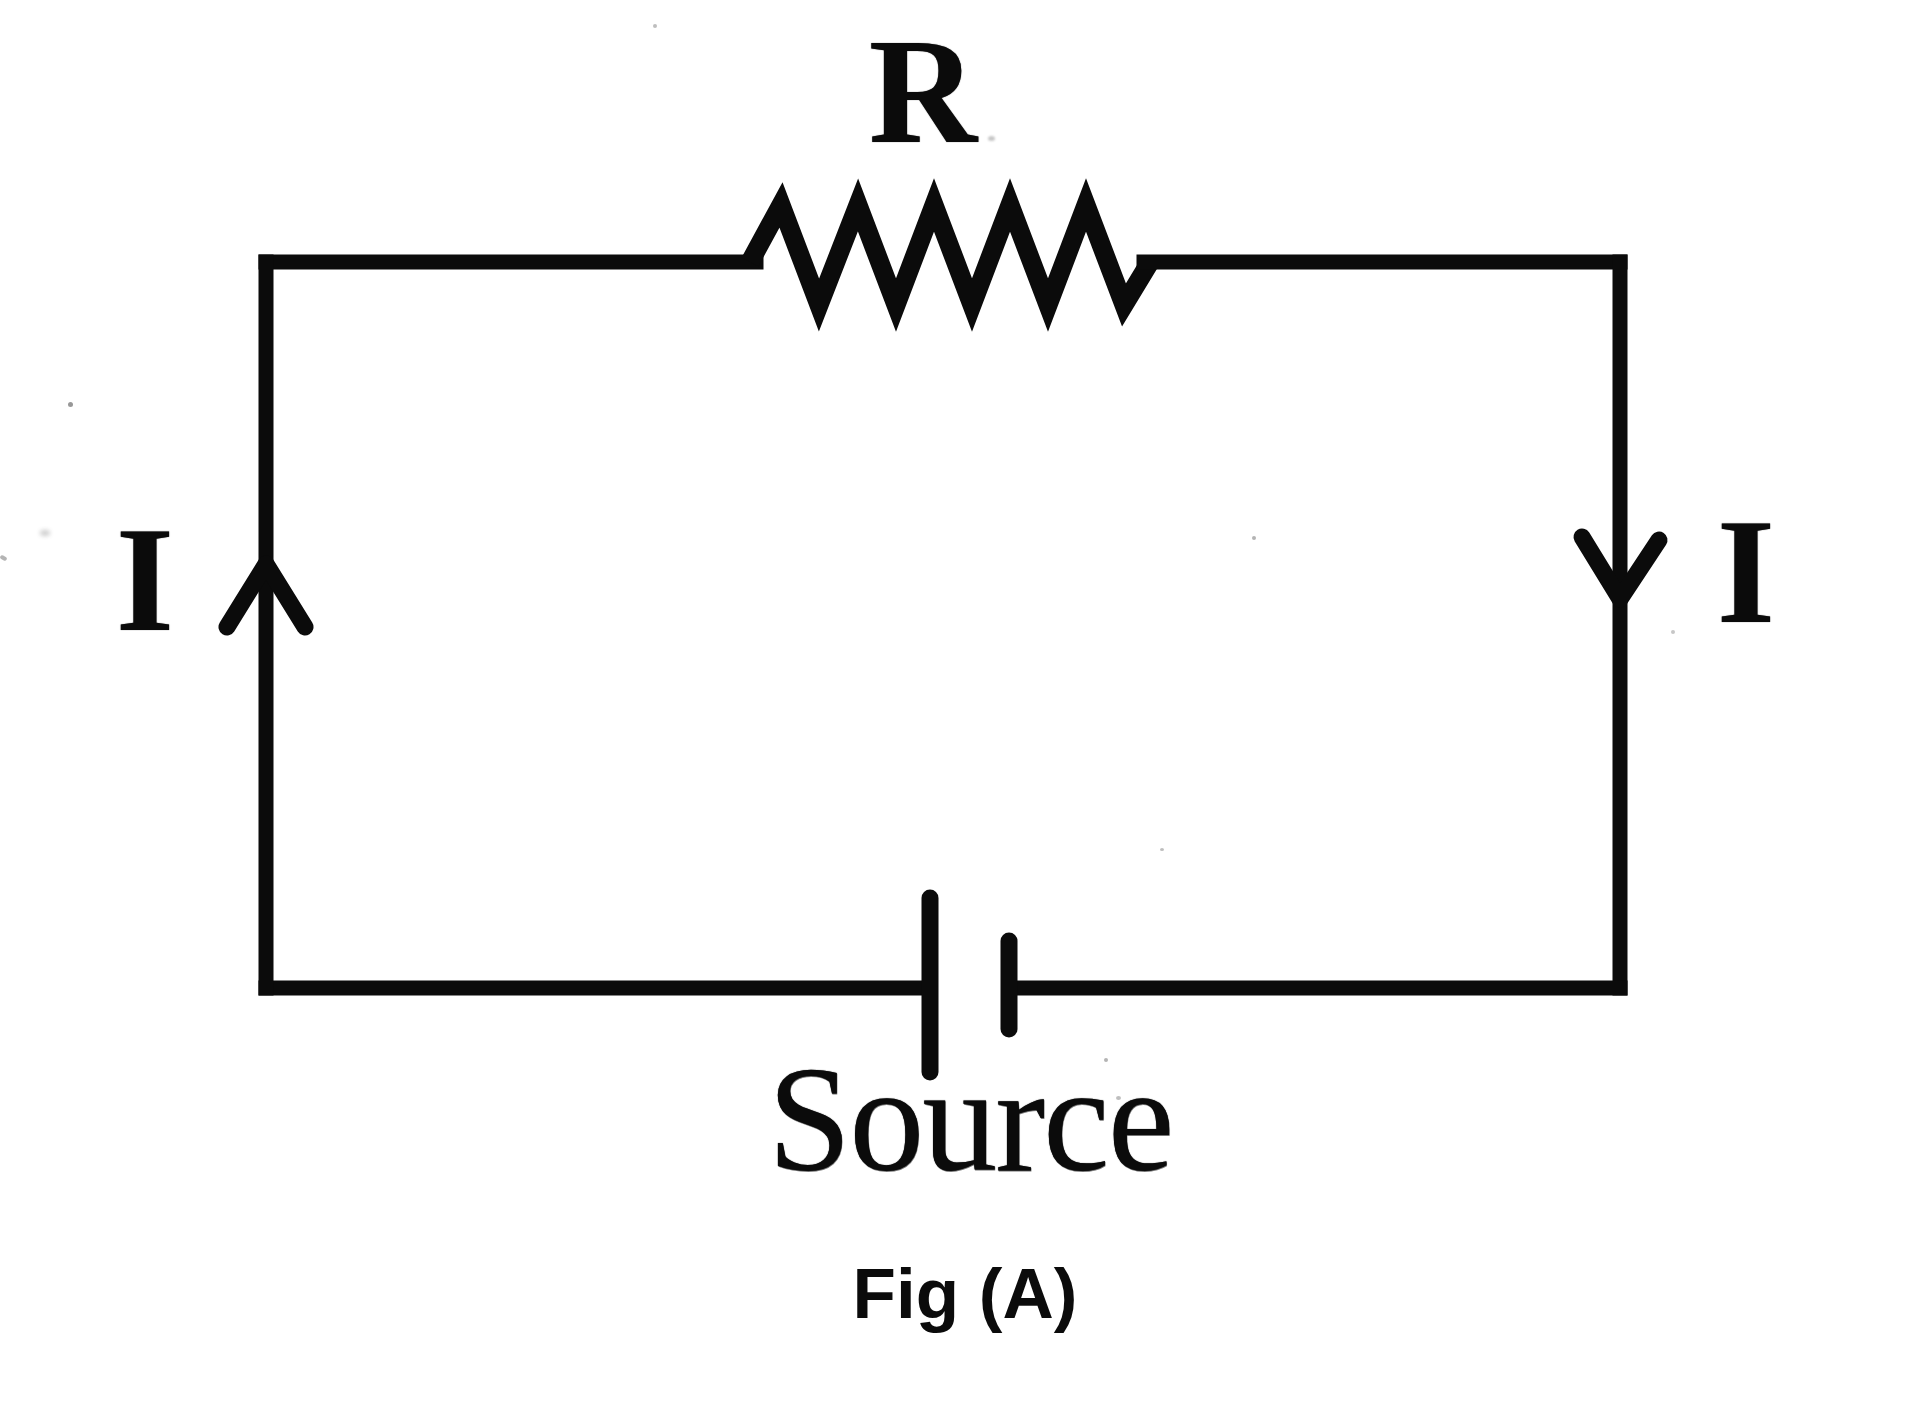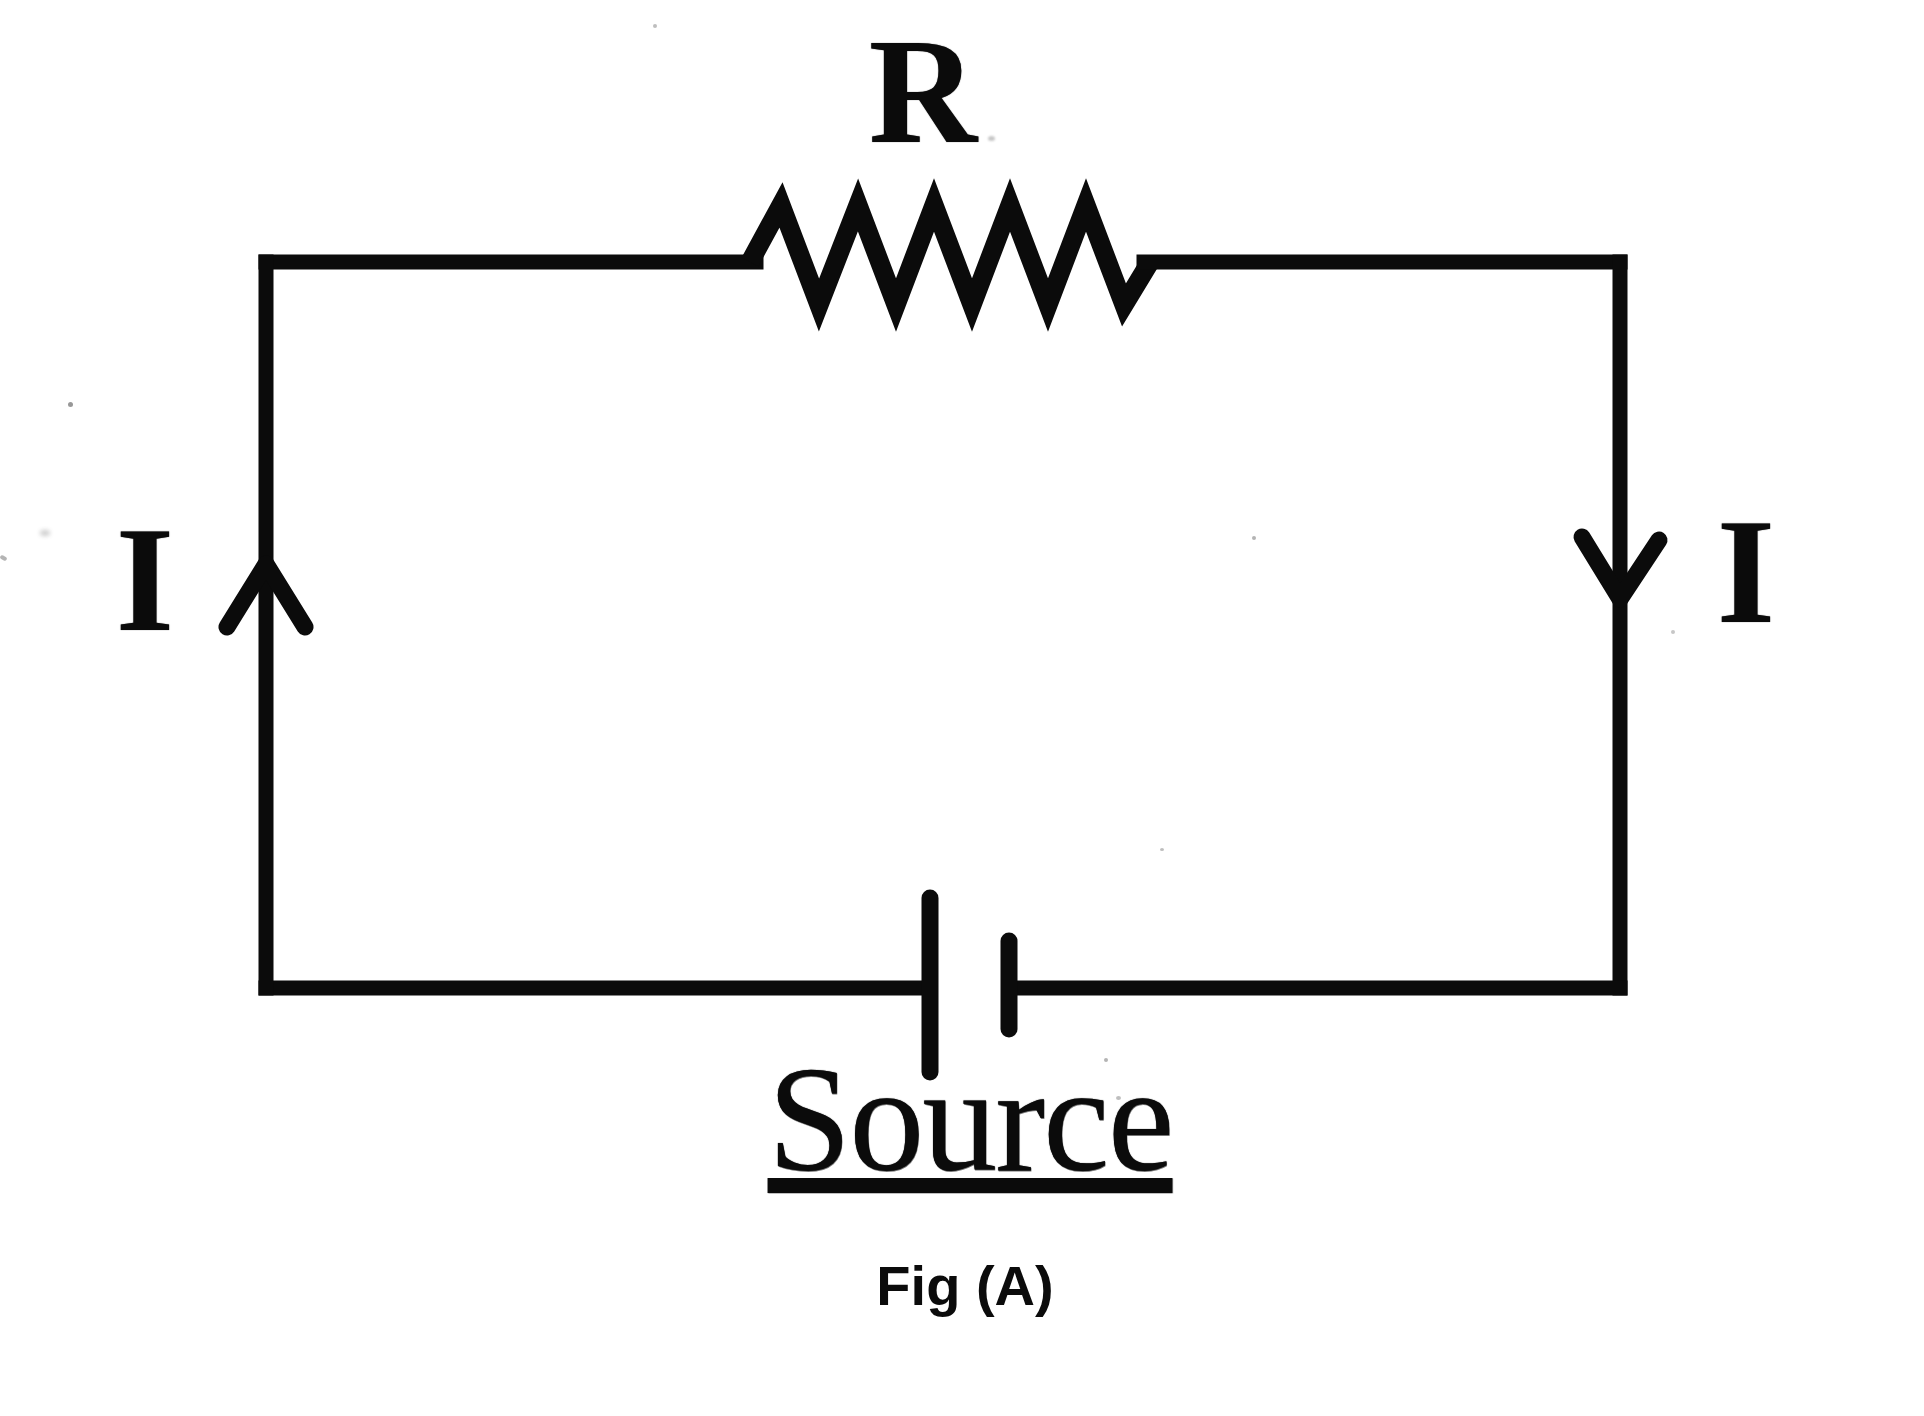--- a/index.html
+++ b/index.html
@@ -26,26 +26,25 @@
     font-weight: 700;
     font-size: 150px;
     text-shadow: 0 0 1px rgba(0,0,0,0.75);
   }
   .source-label {
     font-family: "Liberation Serif", serif;
     font-weight: 400;
     font-size: 150px;
     letter-spacing: -2px;
     text-shadow: 0 0 1px rgba(0,0,0,0.85), 0.5px 0.5px 0 rgba(0,0,0,0.5);
-    text-decoration: underline;
   }
   .fig-caption {
     font-family: "Liberation Sans", sans-serif;
     font-weight: 700;
-    font-size: 56px;
+    font-size: 71px;
     letter-spacing: 0px;
     text-align: right;
   }
   .speck {
     position: absolute;
     background: #444;
     border-radius: 50%;
     pointer-events: none;
   }
 </style>

